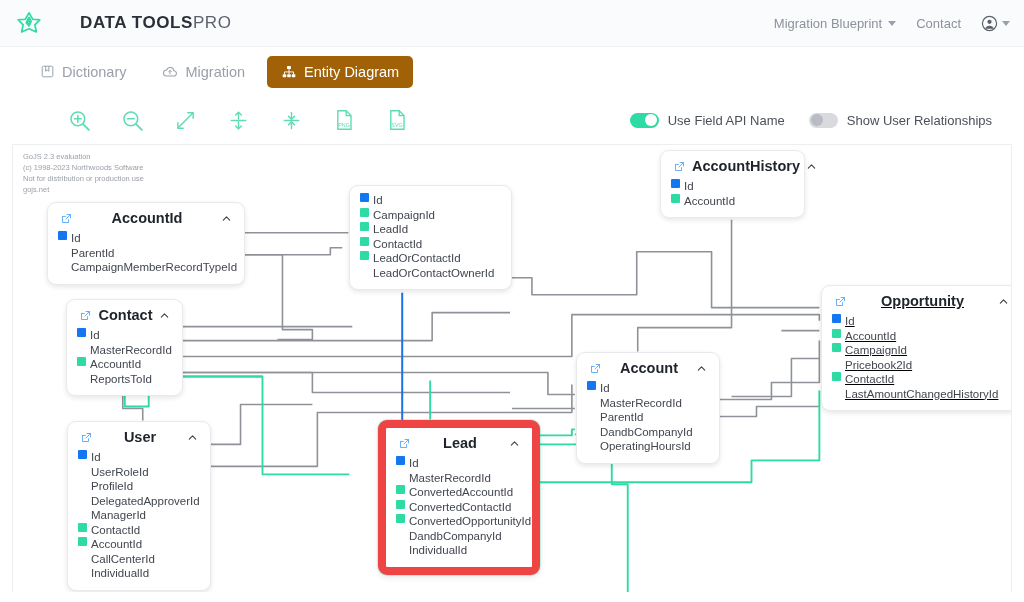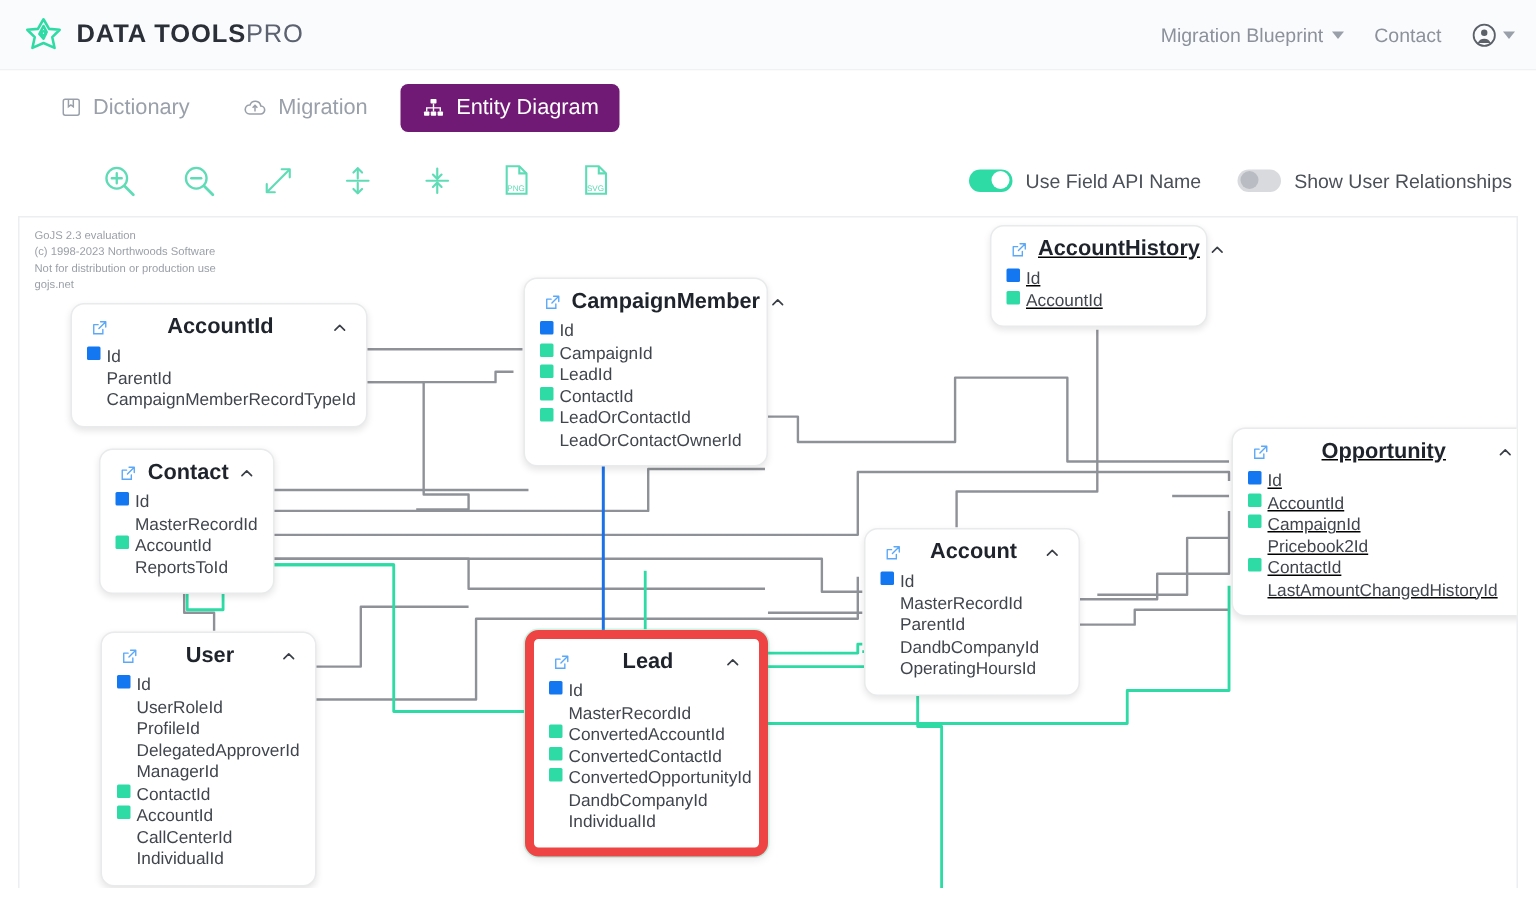--- a/index.html
+++ b/index.html
@@ -21,20 +21,21 @@
     padding: 0 14px 0 16px;
     border-bottom: 1px solid #f0f1f3;
   }
   .brand { display: flex; align-items: center; gap: 9px; }
   .brand-logo { width: 26px; height: 26px; flex: 0 0 auto; }
   .brand-text {
     font-size: 17px;
     letter-spacing: 0.6px;
     color: #2b2f38;
     font-weight: 700;
+    margin-left: 29px;
   }
   .brand-text .light { font-weight: 400; color: #5c6270; letter-spacing: 0.5px; }
 
   .topnav { display: flex; align-items: center; gap: 20px; }
   .topnav-item {
     font-size: 13px;
     color: #8c919c;
     display: flex;
     align-items: center;
     gap: 6px;
@@ -63,32 +64,32 @@
     align-items: center;
     gap: 7px;
     font-size: 14.5px;
     color: #9aa0aa;
     padding: 8px 14px;
     border-radius: 5px;
     cursor: pointer;
     white-space: nowrap;
   }
   .tab.active {
-    background: #701a75;
+    background: #a16207;
     color: #ffffff;
     font-weight: 400;
   }
 
   
   .toolbar {
     height: 48px;
     display: flex;
     align-items: center;
     justify-content: space-between;
-    padding: 0 16px 0 18px;
+    padding: 0 32px 0 18px;
     background: #ffffff;
     margin-left: 48px;
   }
   .tool-icons { display: flex; align-items: center; gap: 27px; }
   .tool-btn {
     width: 26px; height: 26px;
     display: flex; align-items: center; justify-content: center;
     cursor: pointer;
   }
   .toggles { display: flex; align-items: center; gap: 24px; }
@@ -138,22 +139,23 @@
   .node {
     position: absolute;
     background: #ffffff;
     border: 1px solid #e9eaec;
     border-radius: 9px;
     box-shadow: 0 2px 5px rgba(0,0,0,0.10);
     padding: 7px 10px 9px 10px;
     cursor: move;
   }
   .node.selected {
-    border: 6px solid #ef4444;
+    border: 8px solid #ef4444;
     box-shadow: 0 0 0 1px rgba(46,219,164,0.25), 0 2px 6px rgba(0,0,0,0.10);
+    margin-left: 28px;
   }
   .node-head {
     display: flex;
     align-items: center;
     gap: 6px;
     padding: 0 2px 5px 2px;
   }
   .node-title {
     font-size: 14.5px;
     font-weight: 700;
@@ -398,30 +400,20 @@
         <div class="field">
           <span class="sw none"></span>
           <span>ParentId</span>
         </div>
         <div class="field">
           <span class="sw none"></span>
           <span>CampaignMemberRecordTypeId</span>
         </div>
       </div>
       <div class="node" style="left: 336px; top: 40px; width: 163px;">
-        <div class="node-head">
-          <svg class="ext-icon" viewBox="0 0 24 24">
-            <path d="M4.6 8.2h5.4M4.6 8.2v11.2h11.2v-5.4" fill="none" stroke="#5aa8f7" stroke-width="1.7" stroke-linecap="round"></path>
-            <path d="M13 4.6h6.4v6.4M19.4 4.6 11 13" fill="none" stroke="#5aa8f7" stroke-width="1.7" stroke-linecap="round" stroke-linejoin="round"></path>
-          </svg>
-          <span class="node-title">CampaignMember</span>
-          <svg class="chev" viewBox="0 0 24 24">
-            <path d="M5 15.5 12 8.5l7 7" fill="none" stroke="#3a3f47" stroke-width="2.4" stroke-linecap="round" stroke-linejoin="round"></path>
-          </svg>
-        </div>
         <div class="field">
           <span class="sw pk"></span>
           <span>Id</span>
         </div>
         <div class="field">
           <span class="sw fk"></span>
           <span>CampaignId</span>
         </div>
         <div class="field">
           <span class="sw fk"></span>
@@ -433,21 +425,21 @@
         </div>
         <div class="field">
           <span class="sw fk"></span>
           <span>LeadOrContactId</span>
         </div>
         <div class="field">
           <span class="sw none"></span>
           <span>LeadOrContactOwnerId</span>
         </div>
       </div>
-      <div class="node" style="left: 647px; top: 5px; width: 145px; text-decoration: underline;">
+      <div class="node" style="left: 647px; top: 5px; width: 145px;">
         <div class="node-head">
           <svg class="ext-icon" viewBox="0 0 24 24">
             <path d="M4.6 8.2h5.4M4.6 8.2v11.2h11.2v-5.4" fill="none" stroke="#5aa8f7" stroke-width="1.7" stroke-linecap="round"></path>
             <path d="M13 4.6h6.4v6.4M19.4 4.6 11 13" fill="none" stroke="#5aa8f7" stroke-width="1.7" stroke-linecap="round" stroke-linejoin="round"></path>
           </svg>
           <span class="node-title">AccountHistory</span>
           <svg class="chev" viewBox="0 0 24 24">
             <path d="M5 15.5 12 8.5l7 7" fill="none" stroke="#3a3f47" stroke-width="2.4" stroke-linecap="round" stroke-linejoin="round"></path>
           </svg>
         </div>

